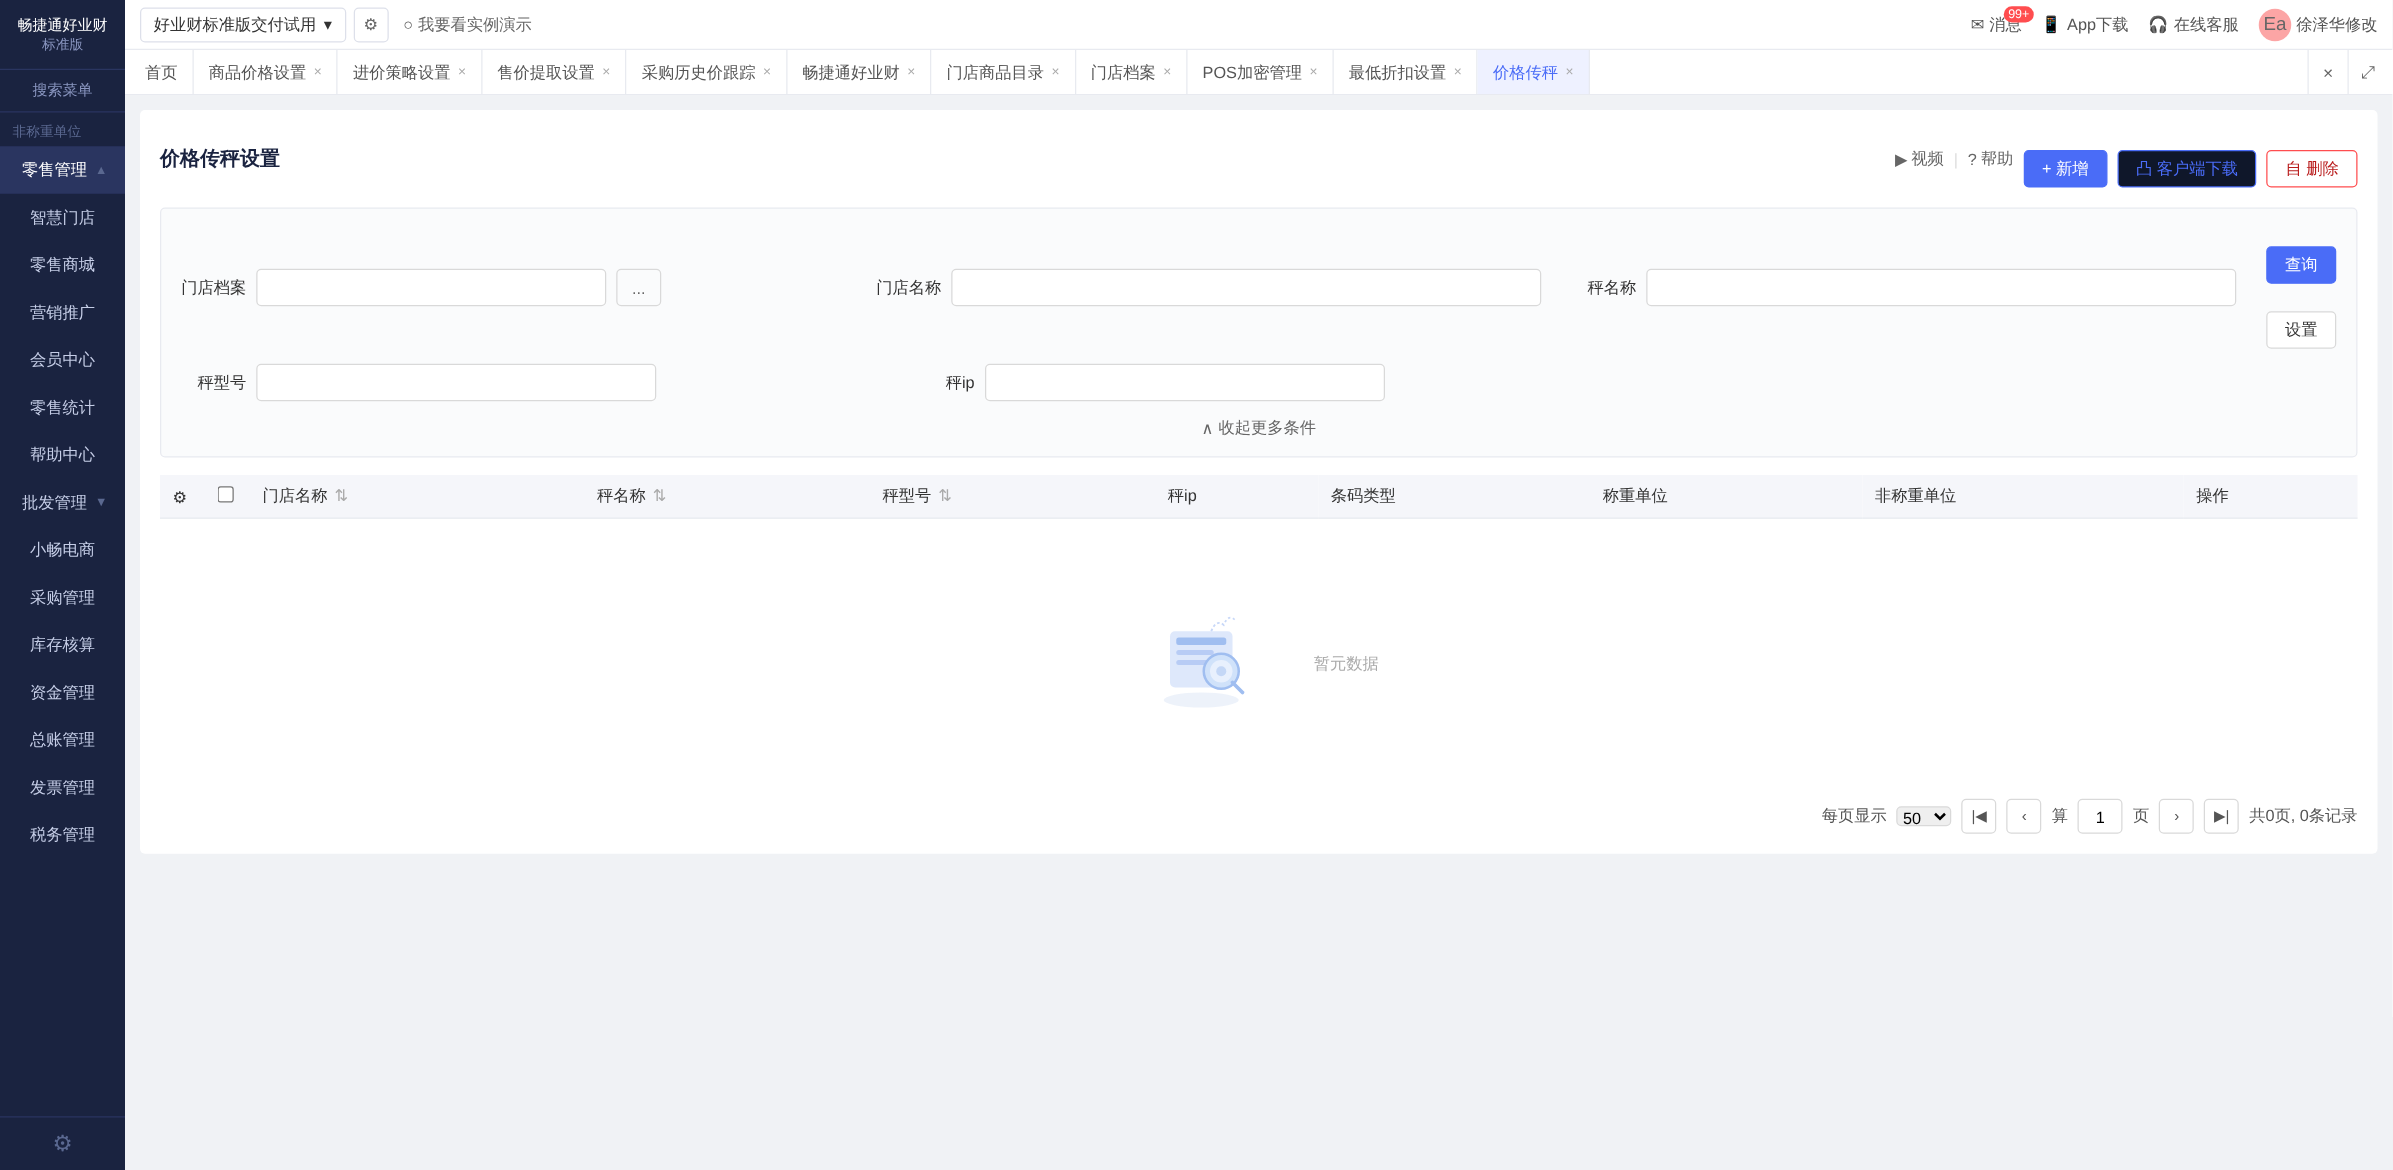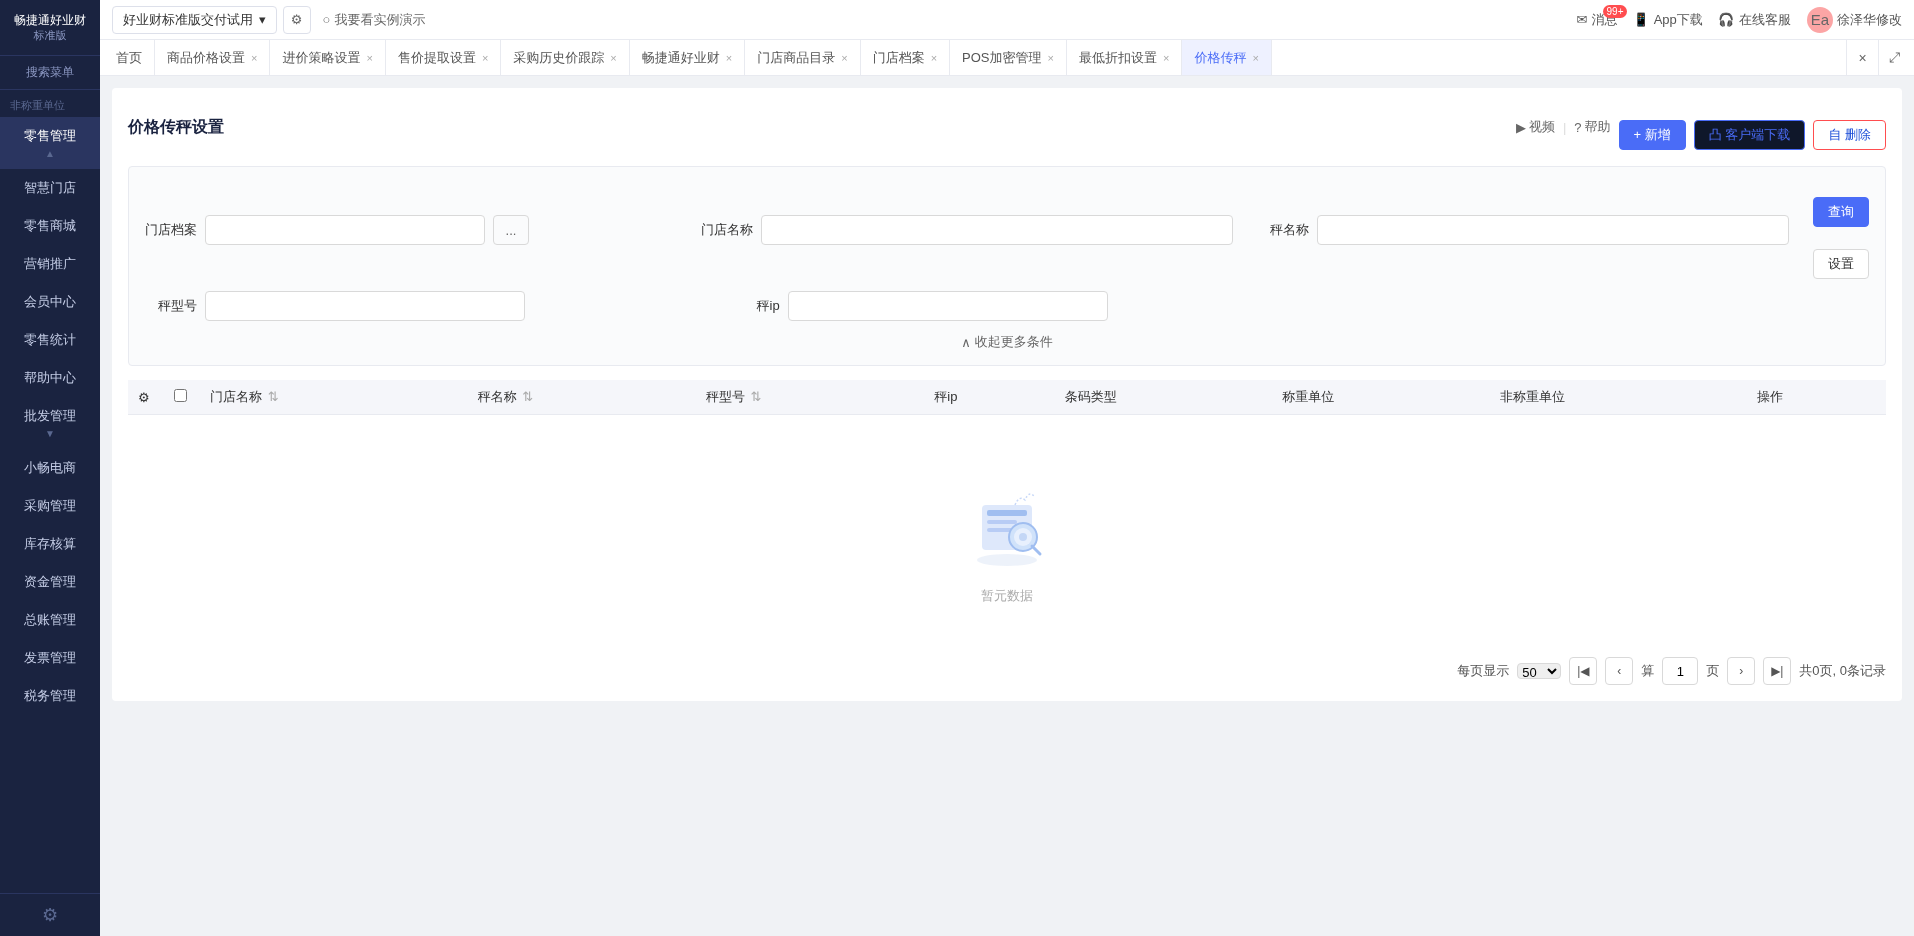--- a/index.html
+++ b/index.html
@@ -54,21 +54,21 @@
       font-size: 12px;
       color: #c5cde6;
       cursor: pointer;
       display: flex;
       flex-direction: column;
       align-items: center;
       gap: 3px;
     }
     .sidebar-item.active { color: #fff; background: #2a3560; }
     .sidebar-item.has-arrow {
-      flex-direction: column;
+      flex-direction: row;
       justify-content: space-between;
       padding: 10px 14px;
       text-align: left;
     }
     .sidebar-item.has-arrow .item-text { flex: 1; text-align: center; }
     .arrow-icon { font-size: 10px; color: #5a6890; }
     .sidebar-bottom {
       margin-top: auto;
       padding: 10px 8px;
       text-align: center;
@@ -246,21 +246,21 @@
       color: #fff;
       border-color: #4a6cf7;
     }
     .btn-default {
       background: #fff;
       color: #333;
       border-color: #d9d9d9;
     }
     .btn-danger {
       background: #fff;
-      color: #1d4ed8;
+      color: #b91c1c;
       border-color: #ff4d4f;
       text-align: right;
     }
     .btn-blue-outline {
       background: #0f172a;
       color: #4a6cf7;
       border-color: #4a6cf7;
     }
 
     
@@ -345,25 +345,25 @@
       border-bottom: 1px solid #e8eaf0;
       color: #555;
     }
     .th-settings { width: 36px; text-align: center; }
     .th-checkbox { width: 36px; text-align: center; }
     .checkbox { cursor: pointer; }
 
     
     .empty-state {
       display: flex;
-      flex-direction: column;
       align-items: center;
       justify-content: center;
       padding: 60px 0 40px;
       color: #aaa;
+      gap: 40px;
     }
     .empty-icon {
       width: 100px; height: 100px;
       margin-bottom: 12px;
     }
     .empty-text { font-size: 13px; color: #aaa; }
 
     
     .pagination-bar {
       display: flex;

